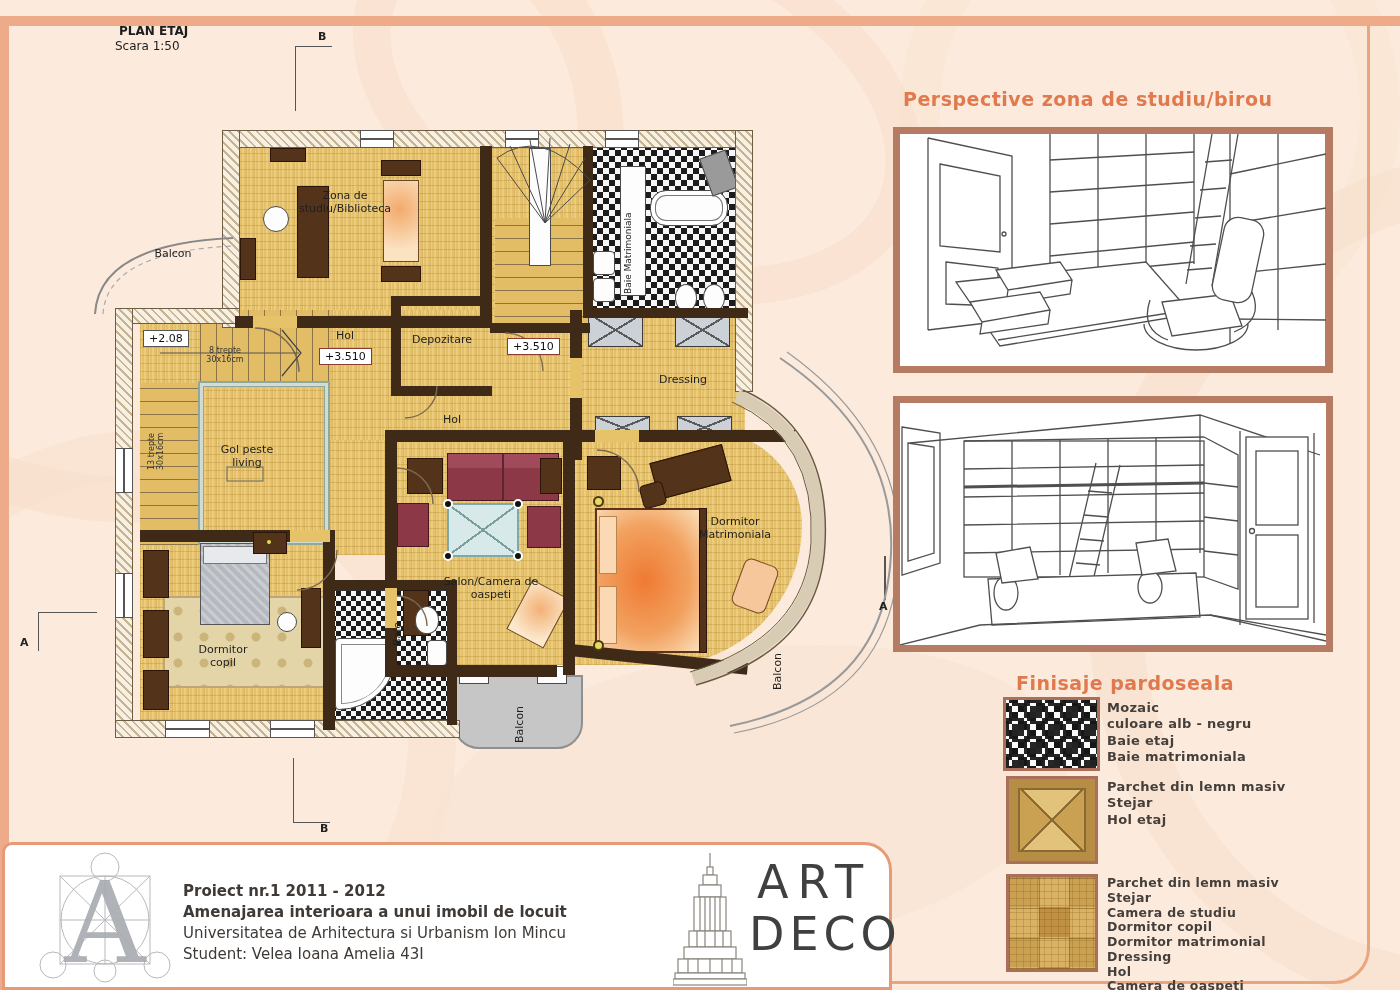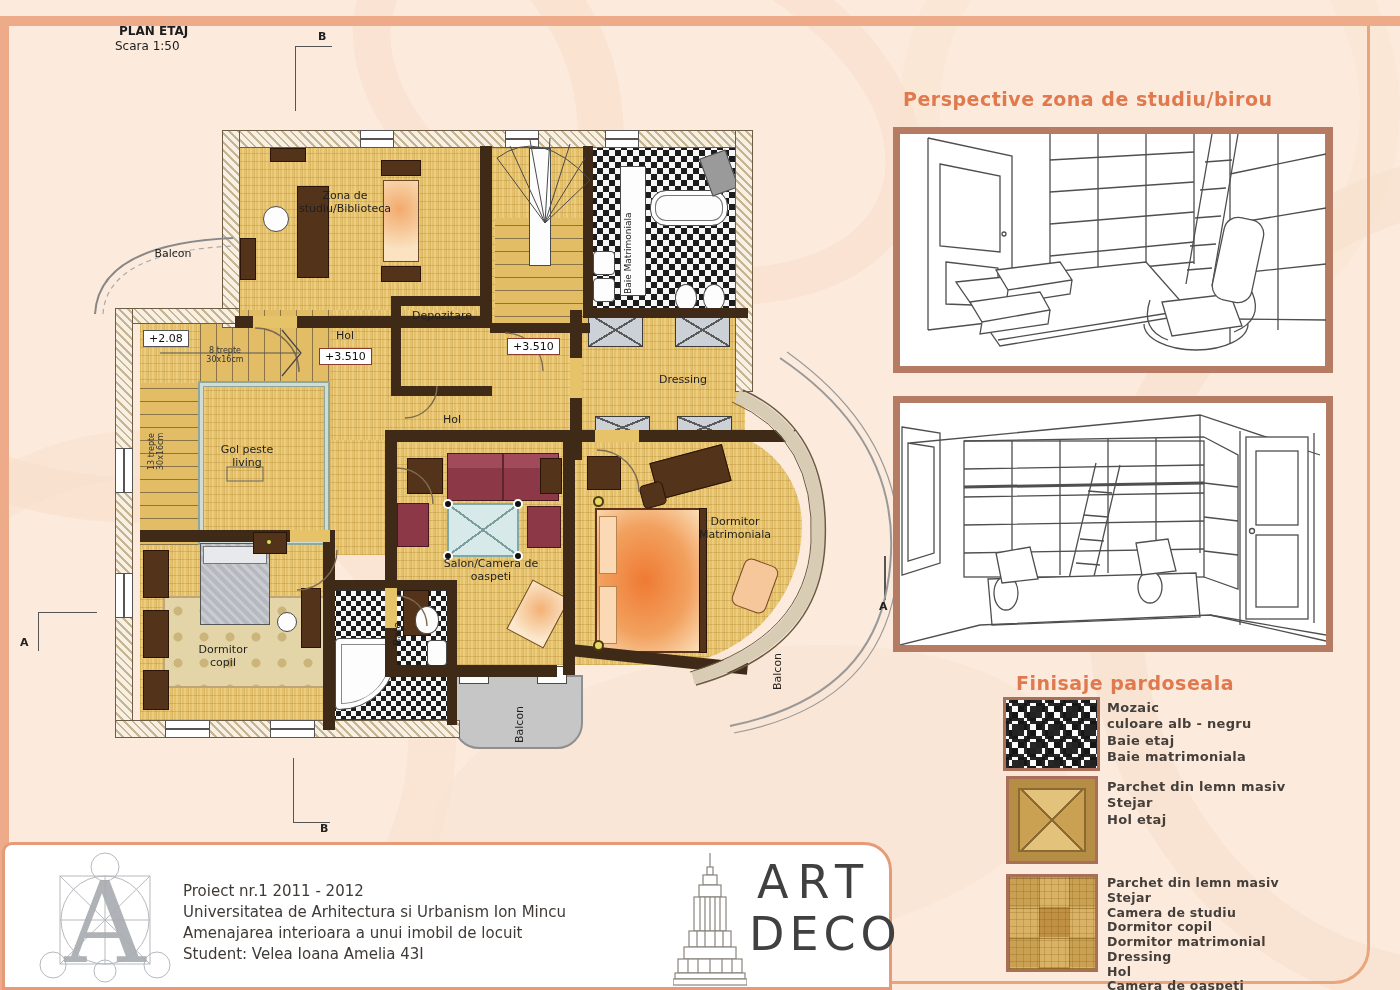--- a/index.html
+++ b/index.html
@@ -57,21 +57,21 @@
   .parqbasket{background:
       repeating-linear-gradient(0deg,rgba(110,75,10,.45) 0 1px,transparent 1px 30px),
       repeating-linear-gradient(90deg,rgba(110,75,10,.45) 0 1px,transparent 1px 30px),
       repeating-linear-gradient(0deg,rgba(120,80,10,.22) 0 1px,transparent 1px 7px),
       repeating-linear-gradient(90deg,rgba(120,80,10,.22) 0 1px,transparent 1px 7px),
       conic-gradient(#d9b266 0 25%,#c09044 0 50%,#d9b266 0 75%,#caa052 0) 0 0/60px 60px}
   
   #titleblock{position:absolute;left:2px;top:842px;width:890px;height:148px;background:#fff;
       border:3px solid #e59b77;border-radius:10px 28px 0 0;box-sizing:border-box;z-index:3}
   .tb-line{font-size:15px;color:#3f3a36;line-height:21px}
-  .tb-bold{font-weight:normal}
+  .tb-bold{font-weight:bold}
   .brand{position:absolute;color:#404040;z-index:4;font-size:46px;letter-spacing:9px;line-height:1.0}
   svg{display:block}
 </style>
 </head>
 <body>
 
 <div class="sw" style="left:-220px;top:-140px;width:760px;height:560px;border:46px solid #f7dcc7;transform:rotate(-18deg);opacity:.55"></div>
 <div class="sw" style="left:340px;top:-90px;width:520px;height:300px;border:38px solid #f7dcc7;transform:rotate(22deg);opacity:.5"></div>
 <div class="sw" style="left:-160px;top:430px;width:520px;height:520px;border:48px solid #f8e0cd;opacity:.5"></div>
 <div class="sw" style="left:430px;top:650px;width:640px;height:300px;background:#f8e2d0;transform:rotate(-8deg);opacity:.55"></div>
@@ -249,32 +249,32 @@
       <path d="M 252 432 A 40 40 0 0 1 212 472"></path>
       <path d="M 312 478 A 30 30 0 0 1 342 508"></path>
       <path d="M 312 350 A 36 36 0 0 1 348 386"></path>
     </g>
     <line x1="75" y1="235" x2="214" y2="235" stroke="#555" stroke-width="1"></line>
     <polyline points="197,212 216,235 197,258" stroke="#444" stroke-width="1.2" fill="none"></polyline>
     <rect x="142" y="349" width="36" height="14" stroke="#666" stroke-width="1" fill="none"></rect>
   </svg>
 
   <div class="lbl" style="left:190px;top:72px;width:140px">Zona de studiu/Biblioteca</div>
-  <div class="lbl" style="left:312px;top:192px;width:90px">Depozitare</div>
+  <div class="lbl" style="left:312px;top:216px;width:90px">Depozitare</div>
   <div class="lbl" style="left:235px;top:212px;width:50px">Hol</div>
   <div class="lvl" style="left:234px;top:230px">+3.510</div>
   <div class="lvl" style="left:422px;top:220px">+3.510</div>
   <div class="lbl" style="left:345px;top:296px;width:44px">Hol</div>
   <div class="lbl" style="left:558px;top:256px;width:80px">Dressing</div>
   <div class="lvl" style="left:58px;top:212px;border-color:#555">+2.08</div>
   <div class="lbl small" style="left:112px;top:228px;width:56px">8 trepte 30x16cm</div>
   <div class="vlbl" style="left:62px;top:280px;height:72px;font-size:8px;color:#333">13 trepte 30x16cm</div>
   <div class="lbl" style="left:122px;top:326px;width:80px">Gol peste living</div>
   <div class="lbl" style="left:598px;top:398px;width:104px">Dormitor Matrimoniala</div>
-  <div class="lbl" style="left:352px;top:440px;width:108px">Salon/Camera de oaspeti</div>
+  <div class="lbl" style="left:352px;top:458px;width:108px">Salon/Camera de oaspeti</div>
   <div class="lbl" style="left:100px;top:526px;width:76px">Dormitor copil</div>
   <div class="vlbl" style="left:306px;top:488px;height:40px">Baie</div>
   <div class="lbl" style="left:58px;top:130px;width:60px">Balcon</div>
   <div class="vlbl" style="left:428px;top:565px;height:60px">Balcon</div>
   <div class="vlbl" style="left:686px;top:512px;height:60px">Balcon</div>
 </div>
 
 <div class="heading" style="left:903px;top:88px">Perspective zona de studiu/birou</div>
 
 <div class="pframe" style="left:893px;top:127px;width:440px;height:246px">
@@ -368,22 +368,22 @@
       <circle cx="72" cy="71" r="44"></circle>
       <path d="M27 27 L117 115 M117 27 L27 115 M72 27 L72 115 M27 71 L117 71"></path>
       <circle cx="20" cy="116" r="13"></circle>
       <circle cx="124" cy="116" r="13"></circle>
       <circle cx="72" cy="122" r="11"></circle>
     </g>
     <text x="72" y="113" text-anchor="middle" font-family="DejaVu Serif, serif" font-size="112" fill="#a9adb1" opacity="0.92">A</text>
   </svg>
   <div style="position:absolute;left:178px;top:36px">
     <div class="tb-line tb-bold">Proiect nr.1 2011 - 2012</div>
+    <div class="tb-line tb-bold">Amenajarea interioara a unui imobil de locuit</div>
     <div class="tb-line">Universitatea de Arhitectura si Urbanism Ion Mincu</div>
-    <div class="tb-line tb-bold">Amenajarea interioara a unui imobil de locuit</div>
     <div class="tb-line">Student: Velea Ioana Amelia 43I</div>
   </div>
   <svg width="74" height="134" viewBox="0 0 74 134" style="position:absolute;left:668px;top:8px">
     <g stroke="#8a857e" stroke-width="1.2" fill="#fff">
       <line x1="37" y1="0" x2="37" y2="14"></line>
       <rect x="34" y="14" width="6" height="8"></rect>
       <rect x="30" y="22" width="14" height="10"></rect>
       <rect x="26" y="32" width="22" height="12"></rect>
       <rect x="21" y="44" width="32" height="34"></rect>
       <path d="M27 44 V78 M32 44 V78 M37 44 V78 M42 44 V78 M47 44 V78" fill="none"></path>

